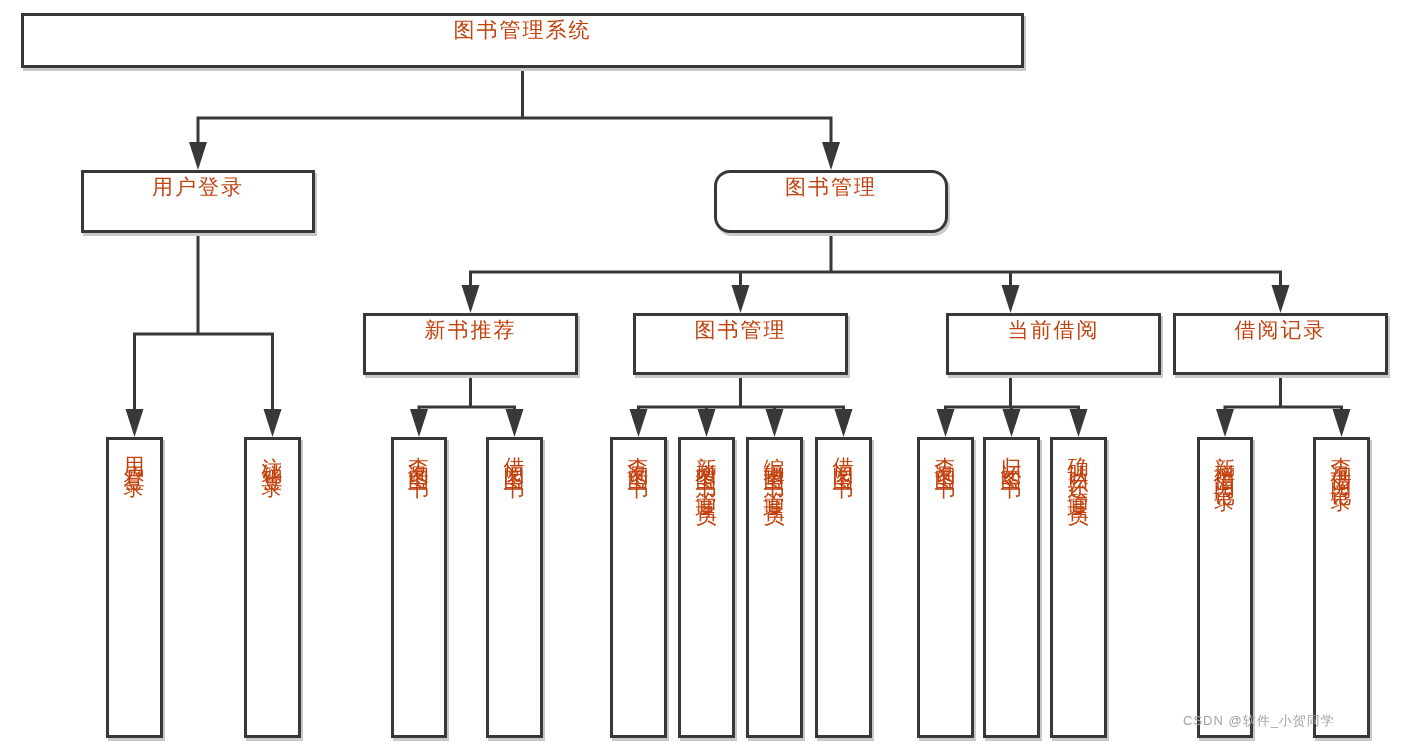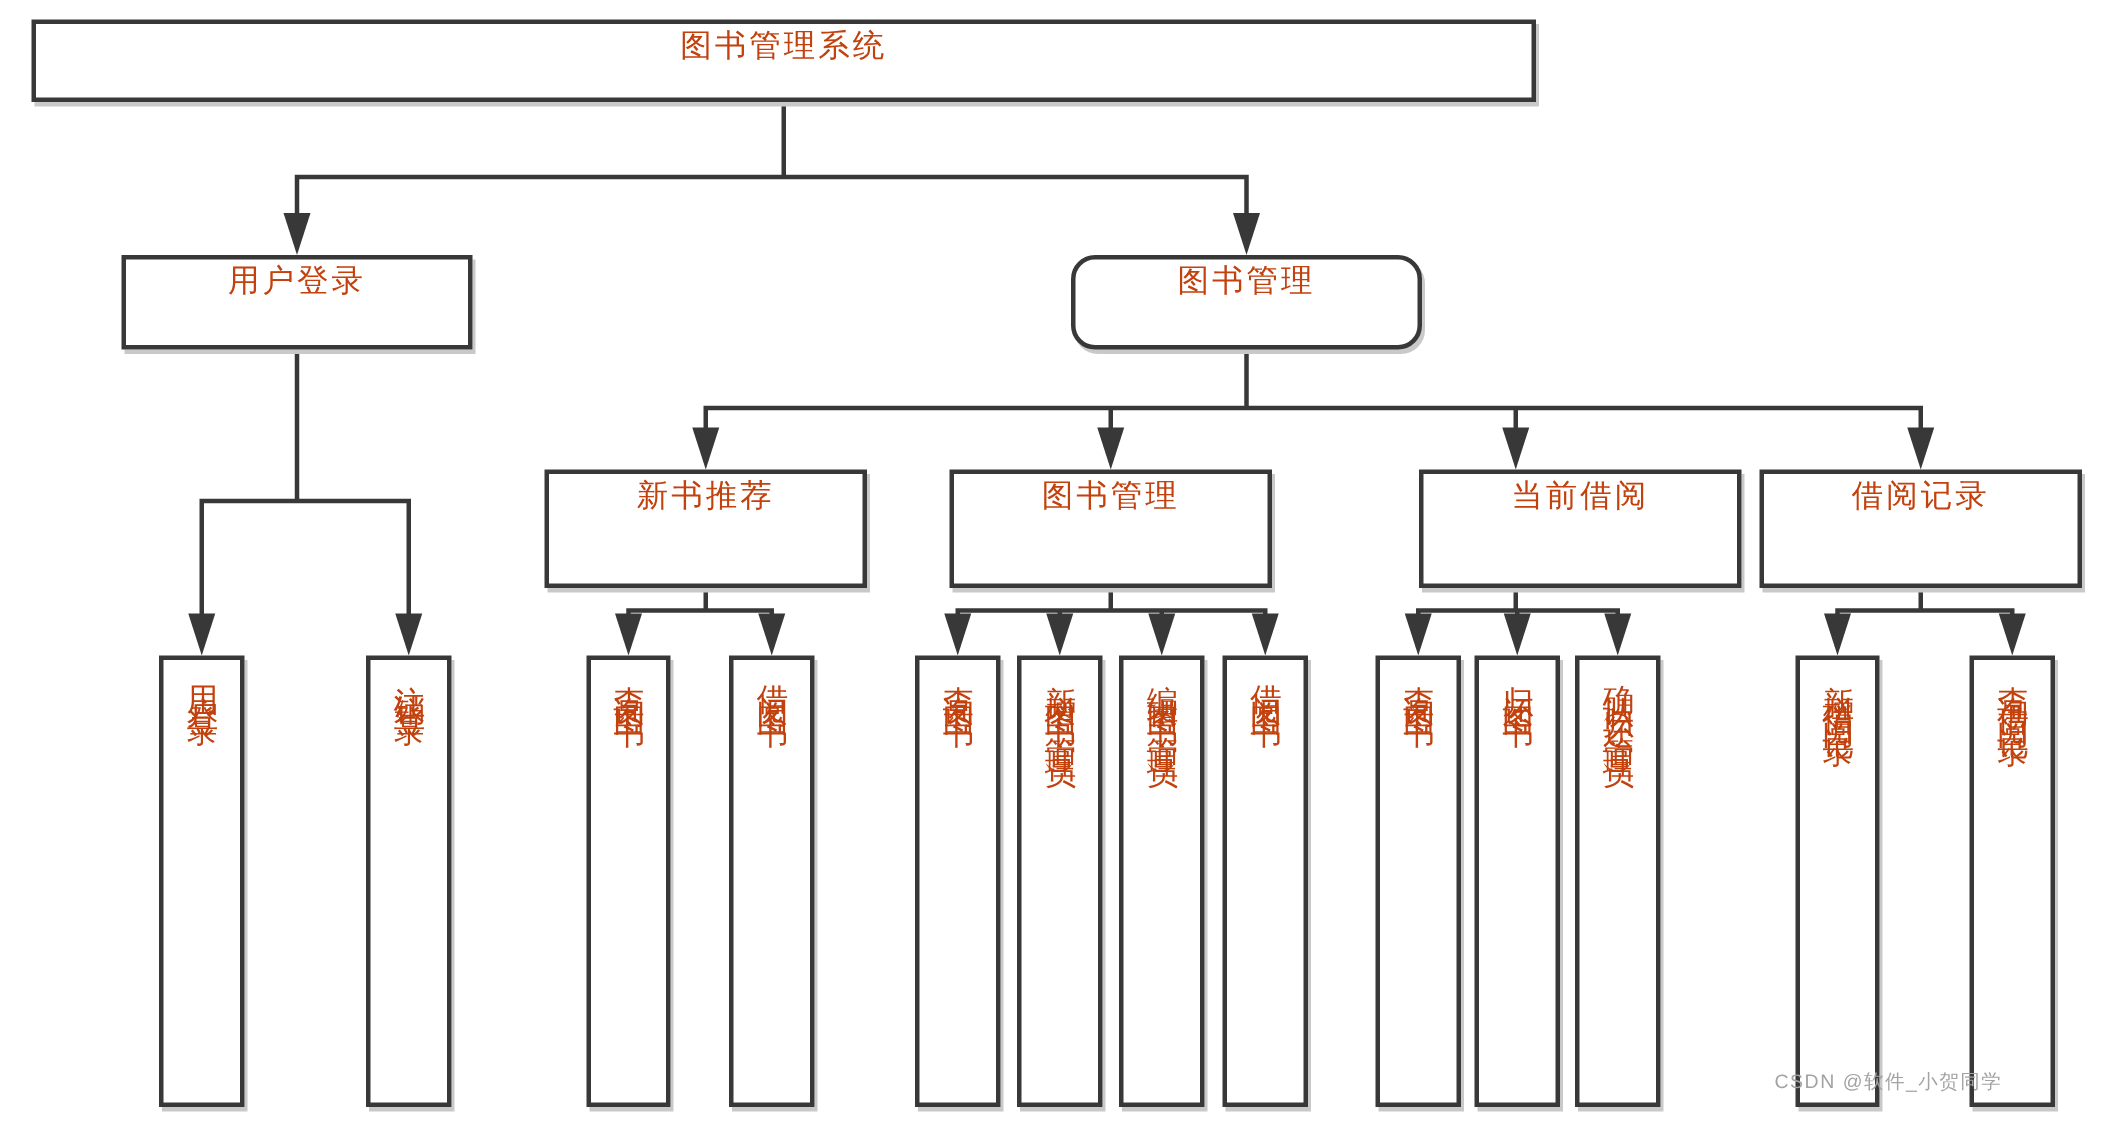--- a/index.html
+++ b/index.html
@@ -22,21 +22,21 @@
     font-size:21px;letter-spacing:7px;line-height:1;white-space:nowrap;
   }
   .watermark{
     position:absolute;left:1183px;top:712px;z-index:3;
     color:#a3a3a3;font-size:13px;letter-spacing:1px;white-space:nowrap;
   }
   
   .n-root{left:21px;top:13px;width:1003px;height:55px;}
   .n-l2a{left:81px;top:170px;width:234px;height:63px;}
   .n-l2b{left:714px;top:170px;width:234px;height:63px;border-radius:16px;}
-  .n-l3{top:313px;width:215px;height:79px;}
+  .n-l3{top:313px;width:215px;height:62px;}
   .n-l3a{left:363px;} .n-l3b{left:633px;} .n-l3c{left:946px;font-family:Liberation Serif, serif;} .n-l3d{left:1173px;}
   .leaf{top:437px;width:57px;height:301px;}
   .lf-a1{left:106px;} .lf-a2{left:244px;}
   .lf-b1{left:391px;width:56px;} .lf-b2{left:486px;}
   .lf-c1{left:610px;} .lf-c2{left:678px;} .lf-c3{left:746px;} .lf-c4{left:815px;}
   .lf-d1{left:917px;} .lf-d2{left:983px;} .lf-d3{left:1050px;}
   .lf-e1{left:1197px;width:56px;} .lf-e2{left:1313px;}
 </style>
 </head>
 <body>

